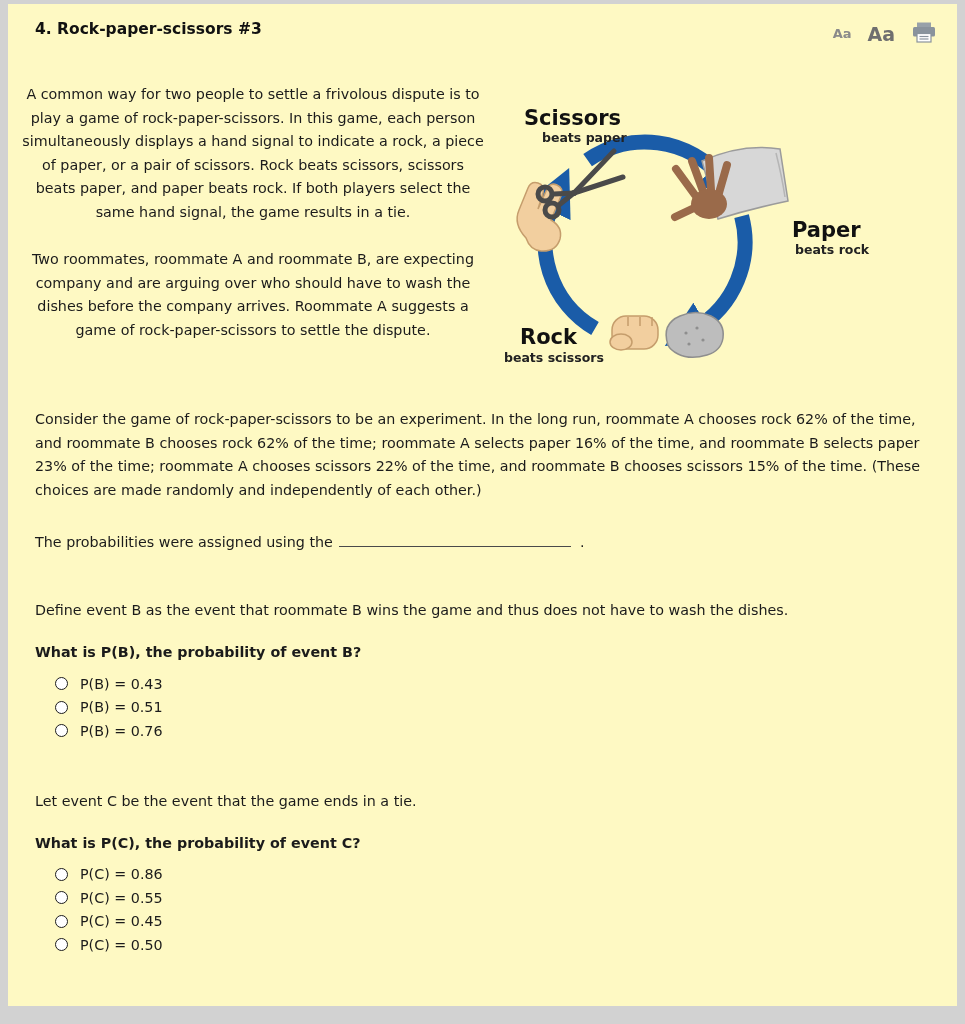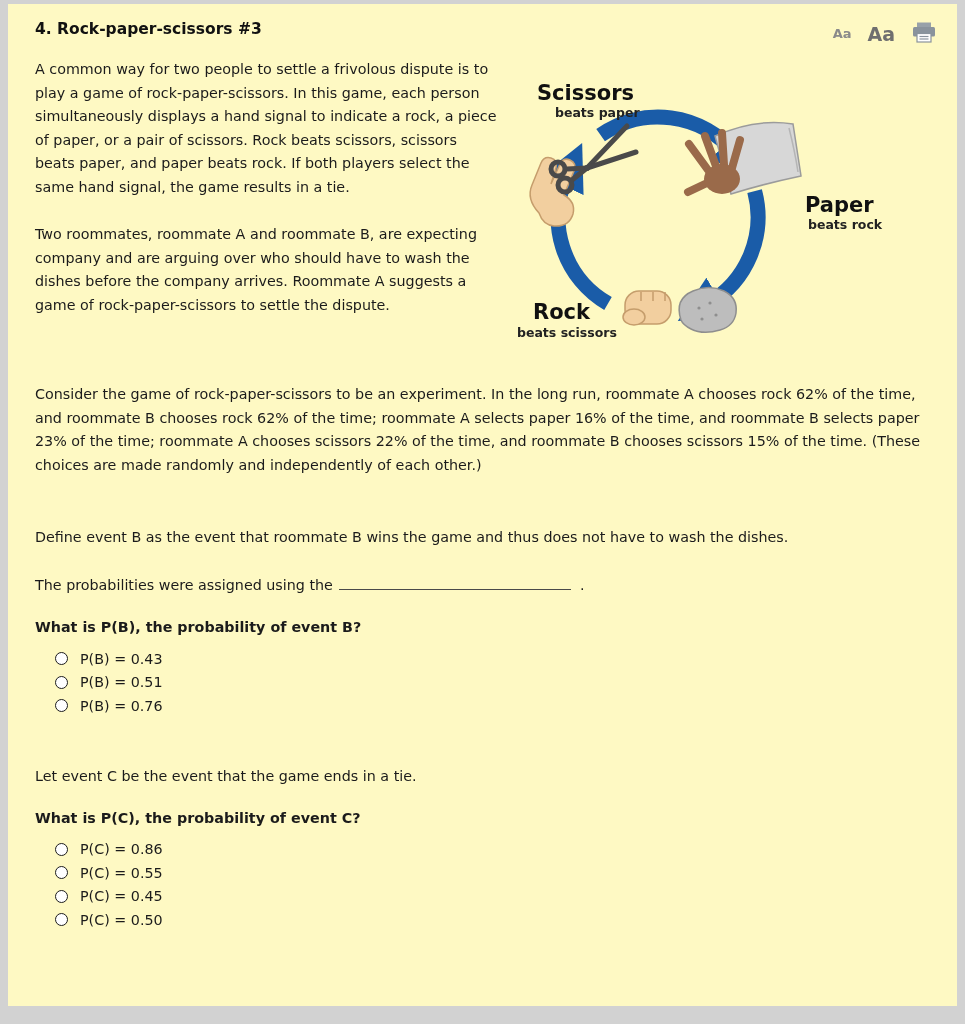--- a/index.html
+++ b/index.html
@@ -20,21 +20,21 @@
   .header{
     display:flex;justify-content:space-between;align-items:flex-start;
     padding:16px 20px 0 27px;
   }
   .title{font-weight:bold;font-size:15.5px;color:#111;}
   .controls{display:flex;align-items:flex-end;gap:16px;padding-top:2px;}
   .aa-small{font-size:13px;color:#8a8a8a;font-weight:600;cursor:pointer;line-height:20px;}
   .aa-large{font-size:19px;color:#6f6f6f;font-weight:700;cursor:pointer;line-height:20px;}
   .print-btn{cursor:pointer;line-height:0;padding-bottom:1px;}
 
-  .cols{display:flex;padding:0 10px 0 27px;margin-top:14px;}
+  .cols{display:flex;padding:0 10px 0 14px;margin-top:39px;text-align:center;}
   .text-col{width:462px;flex:none;}
   .text-col p{margin:0 0 24px 0;font-size:14.3px;line-height:23.5px;}
   .fig-col{flex:1;min-width:0;}
   .fig-col svg{display:block;margin:14px 0 0 6px;}
 
   .section{padding:0 27px;}
   .experiment{margin-top:26px;font-size:14.3px;line-height:23.5px;max-width:912px;}
   .fillin{margin-top:30px;font-size:14.3px;}
   .blank{
     display:inline-block;width:232px;height:14px;
@@ -140,25 +140,25 @@
         <text x="305" y="157" font-size="12.5" font-weight="bold" fill="#222222">beats rock</text>
 
         <text x="30" y="247" font-size="21" font-weight="bold" fill="#111111">Rock</text>
         <text x="14" y="265" font-size="12.5" font-weight="bold" fill="#222222">beats scissors</text>
       </svg>
     </div>
   </div>
 
   <div class="section experiment">Consider the game of rock-paper-scissors to be an experiment. In the long run, roommate A chooses rock 62% of the time, and roommate B chooses rock 62% of the time; roommate A selects paper 16% of the time, and roommate B selects paper 23% of the time; roommate A chooses scissors 22% of the time, and roommate B chooses scissors 15% of the time. (These choices are made randomly and independently of each other.)</div>
 
-  <div class="section defb">Define event B as the event that roommate B wins the game and thus does not have to wash the dishes.</div>
-
   <div class="section fillin">
     <span>The probabilities were assigned using the</span><span class="blank"></span><span>.</span>
   </div>
+
+  <div class="section defb">Define event B as the event that roommate B wins the game and thus does not have to wash the dishes.</div>
 
   <div class="section q">What is P(B), the probability of event B?</div>
 
   <div class="section opts">
     <div class="opt">
       <span class="radio"></span>
       <span class="opt-label">P(B) = 0.43</span>
     </div>
     <div class="opt">
       <span class="radio"></span>

